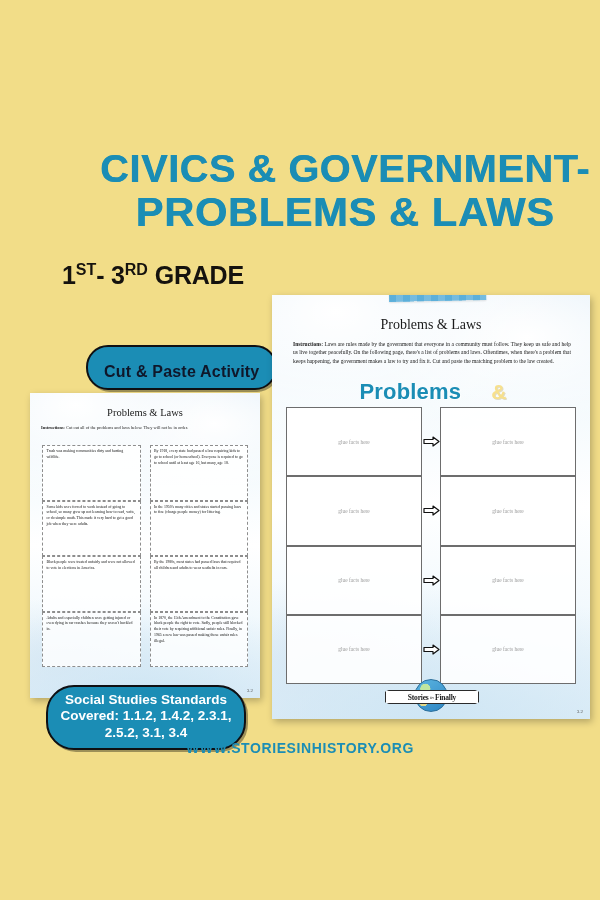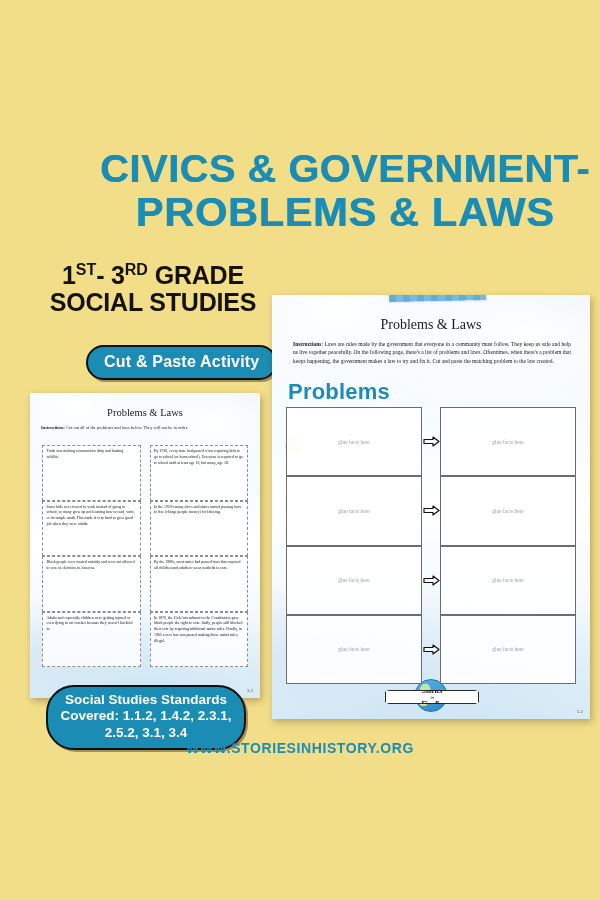--- a/index.html
+++ b/index.html
@@ -25,22 +25,22 @@
 
   .subtitle{position:absolute;left:18px;top:262px;width:270px;text-align:center;}
   .sub-line{
     font-weight:700;color:#15120e;text-transform:uppercase;
     font-size:25px;line-height:1.06;letter-spacing:-0.2px;
   }
   .sub-line sup{font-size:16px;vertical-align:super;letter-spacing:0;}
 
   .badge{
     position:absolute;left:86px;top:345px;
-    background:#1b8db5;color:#ffffff;border:2.5px solid #0f1013;
-    border-radius:22px;padding:6px 16px 7px;
+    background:#1b8db5;color:#0f172a;border:2.5px solid #0f1013;
+    border-radius:22px;padding:16px 16px 7px;
     font-size:16px;font-weight:700;letter-spacing:.2px;
     box-shadow:2px 2px 0 rgba(0,0,0,.35);
     white-space:nowrap;
   }
 
   
   .sheet{
     position:absolute;background:#fdfdfd;
     box-shadow:2px 3px 7px rgba(0,0,0,.25);
     overflow:hidden;
@@ -113,21 +113,20 @@
     position:absolute;left:21px;top:45px;width:278px;
     font-family:"Liberation Serif", serif;font-size:5.5px;color:#161616;
     line-height:1.5;text-align:justify;
   }
   #sheet-right .instr b{font-weight:700;}
   .colhead{
     position:absolute;left:12px;top:84px;width:294px;
     display:flex;align-items:baseline;justify-content:center;gap:26px;
     font-weight:700;font-size:22px;color:#1b8db5;letter-spacing:.2px;
     text-shadow:1px 1px 0 rgba(255,255,255,.9);
-    flex-direction:column;
   }
   .colhead .amp{color:#f7e08d;font-size:21px;text-shadow:1px 1px 0 rgba(180,160,90,.35);}
   .colhead .c{min-width:110px;text-align:center;}
   .pastegrid{
     position:absolute;left:14px;top:112px;width:290px;height:277px;
     display:grid;grid-template-columns:1fr 18px 1fr;grid-template-rows:repeat(4,1fr);
     align-items:stretch;
   }
   .pcell{
     border:0.8px solid #6d6d6d;background:rgba(255,255,255,.9);
@@ -151,21 +150,20 @@
       linear-gradient(150deg,#5ab4e0,#2f86c4);
     border:0.8px solid #2a6f9c;
   }
   .logo .band{
     position:absolute;left:0;top:11px;width:92px;height:12px;
     background:#fff;border:0.8px solid #2b2b2b;
     display:flex;align-items:center;justify-content:center;
     font-family:"Liberation Serif", serif;font-weight:700;font-size:7.5px;
     color:#1a1a1a;letter-spacing:-.2px;
     clip-path:polygon(0 12%,4% 0,96% 0,100% 12%,100% 88%,96% 100%,4% 100%,0 88%);
-    flex-direction:column;
   }
   .logo .band i{font-style:italic;font-size:5px;padding:0 1.5px;font-weight:400;}
 
   
   .url{
     position:absolute;left:0;top:740px;width:600px;text-align:center;
     color:#1b8db5;font-weight:700;font-size:14px;letter-spacing:.6px;
   }
 </style>
 </head>
@@ -173,21 +171,20 @@
 
 <div class="stage">
 
   <div class="title-block">
     <div class="title-line l1">Civics &amp; Government-</div>
     <div class="title-line l2">Problems &amp; Laws</div>
   </div>
 
   <div class="subtitle">
     <div class="sub-line"><span>1</span><sup>ST</sup><span>- 3</span><sup>RD</sup><span> Grade</span></div>
-    <div class="sub-line">Social Studies</div>
   </div>
 
   <div class="badge">Cut &amp; Paste Activity</div>
 
   <div class="sheet" id="sheet-left">
     <div class="sky"></div>
     <div class="sheet-inner">
       <div class="hd">Problems &amp; Laws</div>
       <div class="instr"><b>Instructions</b><span>: Cut out all of the problems and laws below. They will not be in order.</span></div>
 

